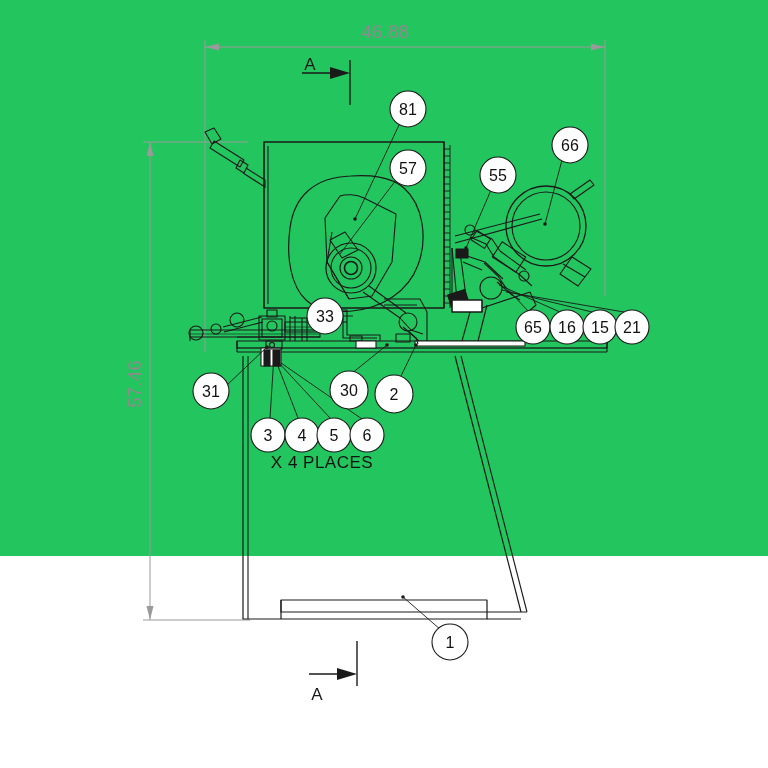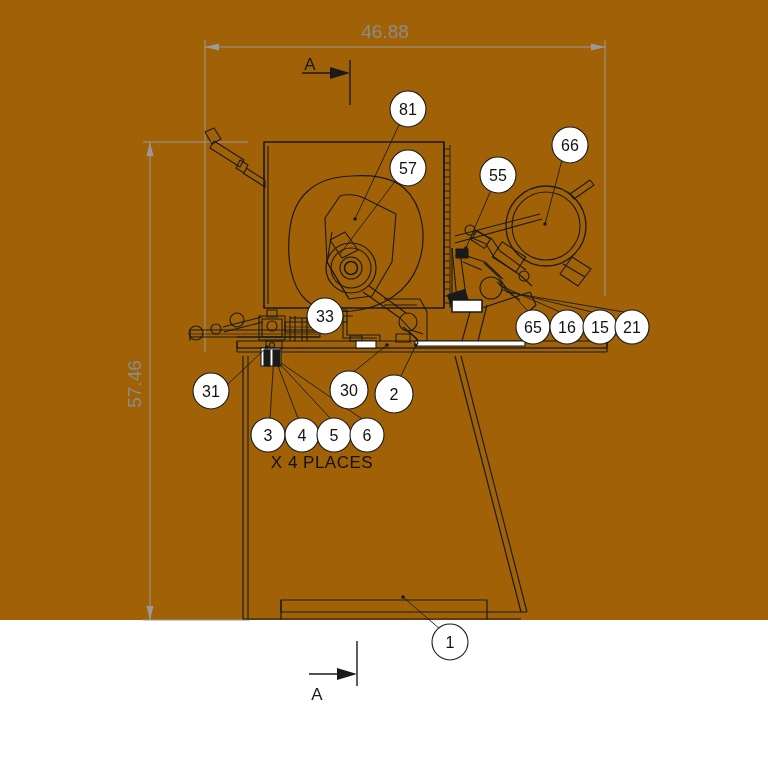--- a/index.html
+++ b/index.html
@@ -1,18 +1,18 @@
 <!DOCTYPE html>
 <html><head>
 <meta charset="utf-8">
 <style>
   html,body{margin:0;padding:0;background:#ffffff;}
   body{width:768px;height:768px;overflow:hidden;
        font-family:"Liberation Sans","DejaVu Sans",sans-serif;}
-  #sheet{position:relative;width:768px;height:620px;background:#a16207;}
+  #sheet{position:relative;width:768px;height:556px;background:#22c55e;}
   svg{display:block;}
   .dimtxt{font-family:"Liberation Sans","DejaVu Sans",sans-serif;font-size:19px;fill:#8c8c8c;}
   .sectxt{font-family:"Liberation Sans","DejaVu Sans",sans-serif;font-size:17px;fill:#1a1a1a;}
   .balltxt{font-family:"Liberation Sans","DejaVu Sans",sans-serif;font-size:16px;fill:#111;}
   .notetxt{font-family:"Liberation Sans","DejaVu Sans",sans-serif;font-size:17px;fill:#111;letter-spacing:0.5px;}
 </style>
 </head>
 <body>
 
 <div id="sheet">

